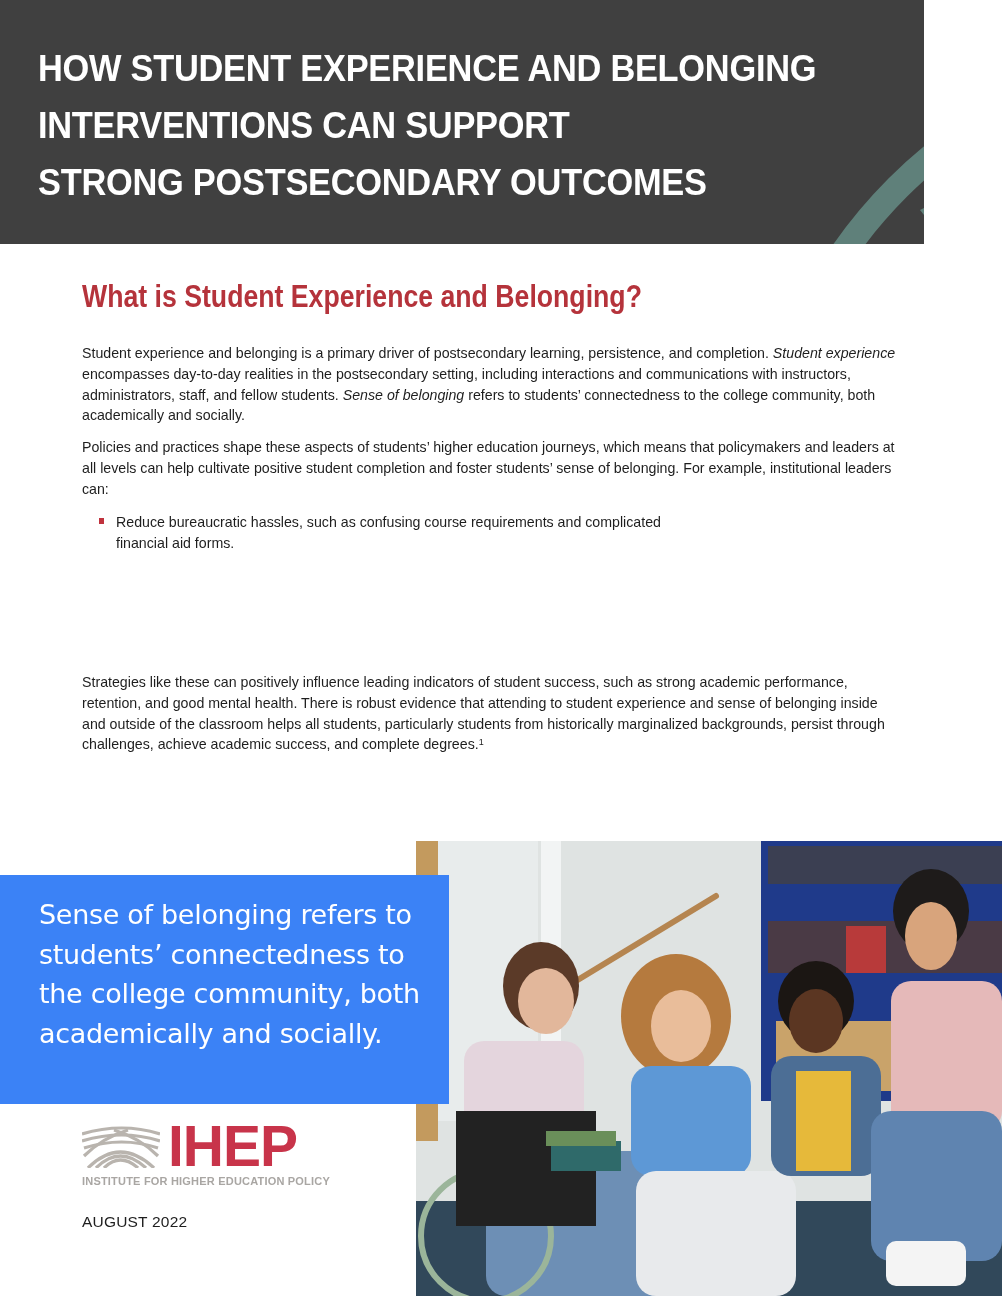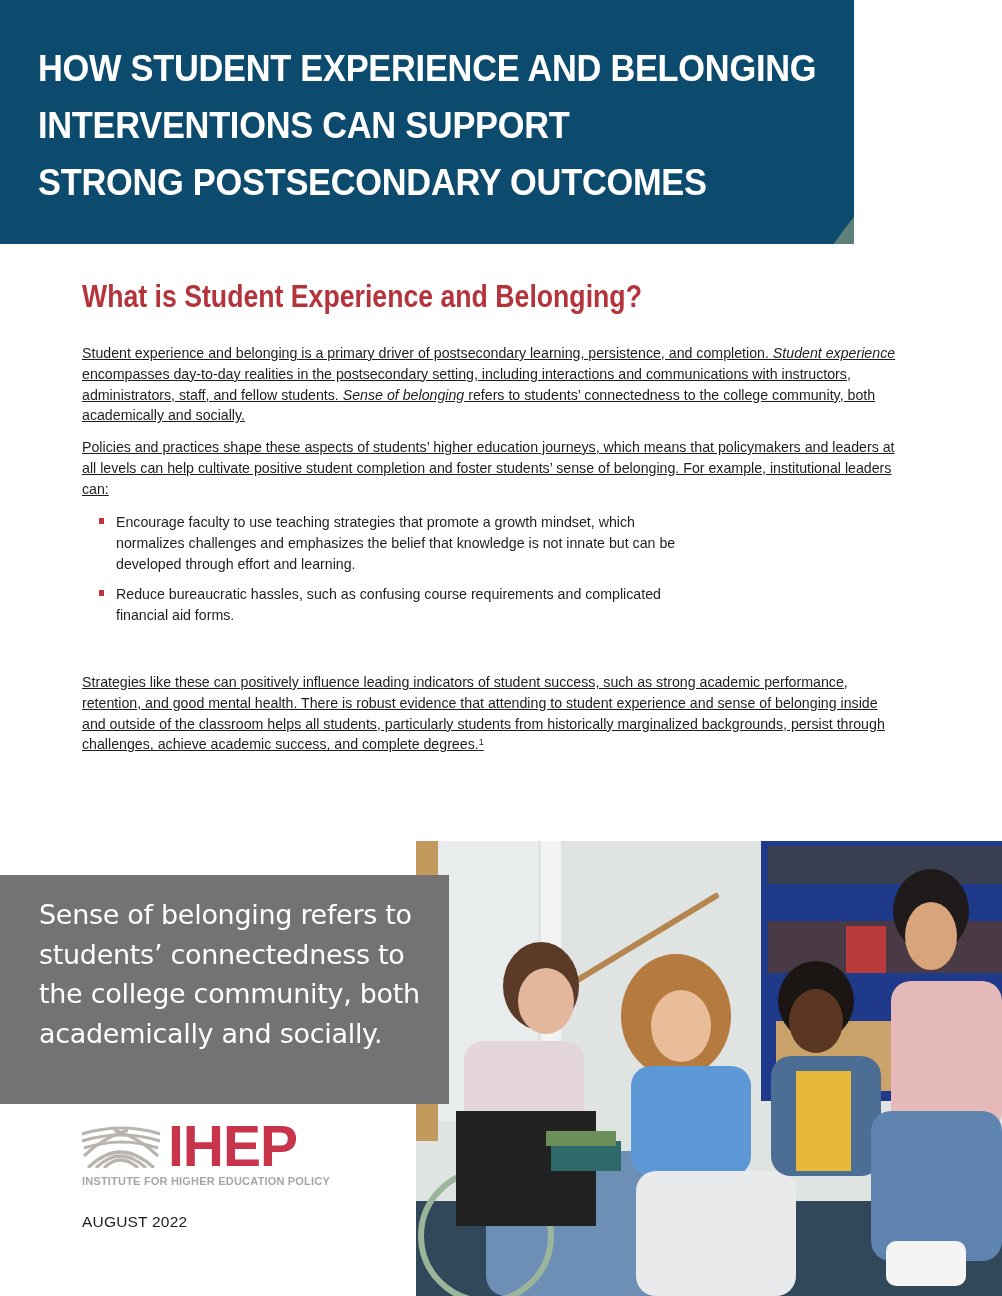--- a/index.html
+++ b/index.html
@@ -1,58 +1,58 @@
 <!DOCTYPE html>
 <html><head>
 <meta charset="utf-8">
 <style>
   html, body { margin: 0; padding: 0; }
   body {
     width: 1002px; height: 1296px; position: relative; overflow: hidden;
     background: #ffffff; font-family: "Liberation Sans", sans-serif; color: #1e1e1e;
   }
   .header {
-    position: absolute; left: 0; top: 0; width: 854px; height: 244px;
-    background: #0c4a6e; overflow: hidden;
+    position: absolute; left: 0; top: 0; width: 924px; height: 244px;
+    background: #404040; overflow: hidden;
   }
   .header svg.arcs { position: absolute; left: 0; top: 0; }
   .header-title {
     position: absolute; left: 38px; top: 40px; margin: 0;
     color: #ffffff; font-family: "Liberation Sans", sans-serif; font-weight: 700;
     font-size: 37px; line-height: 57px; letter-spacing: -0.3px;
     transform: scaleX(0.93); transform-origin: left top; white-space: nowrap;
   }
   .header-title span { display: block; }
   .section-heading {
     position: absolute; left: 82px; top: 277px; margin: 0;
     color: #b5333b; font-family: "Liberation Sans", sans-serif; font-weight: 700;
     font-size: 31px; line-height: 40px; white-space: nowrap;
     transform: scaleX(0.86); transform-origin: left top;
   }
   .body-text {
     position: absolute; left: 82px; width: 820px;
-    font-size: 14.2px; line-height: 20.8px; color: #1e1e1e; margin: 0; text-decoration: underline;
+    font-size: 14.2px; line-height: 20.8px; color: #1e1e1e; margin: 0;
   }
   .p1 { top: 343px; }
   .p2 { top: 437px; }
   .p3 { top: 672px; }
   .body-text em { font-style: italic; }
   .bullets { position: absolute; left: 98px; top: 512px; width: 580px; margin: 0; padding: 0; list-style: none; }
   .bullet { position: relative; padding-left: 18px; font-size: 14.2px; line-height: 20.8px; margin-bottom: 10px; }
   .bullet .marker {
     position: absolute; left: 1px; top: 6px; width: 5px; height: 6px; background: #c0323d;
   }
   sup { font-size: 9px; vertical-align: top; position: relative; top: -2px; }
   .photo {
     position: absolute; left: 416px; top: 841px; width: 586px; height: 455px; overflow: hidden;
     background: #dfe3e2;
   }
   .quote-box {
     position: absolute; left: 0; top: 875px; width: 449px; height: 229px;
-    background: #737373;
+    background: #3b82f6;
   }
   .quote-text {
     position: absolute; left: 39px; top: 20px; width: 400px; margin: 0;
     color: #ffffff; font-family: "DejaVu Sans", sans-serif; font-size: 27px; line-height: 39.5px;
     letter-spacing: -0.3px;
   }
   .logo { position: absolute; left: 82px; top: 1126px; width: 250px; height: 64px; }
   .logo-mark { position: absolute; left: 0; top: 0; }
   .logo-wordmark {
     position: absolute; left: 86px; top: -6px; color: #c8344a;
@@ -83,24 +83,20 @@
   </h1>
 </header>
 
 <h2 class="section-heading">What is Student Experience and Belonging?</h2>
 
 <p class="body-text p1"><span>Student experience and belonging is a primary driver of postsecondary learning, persistence, and completion. </span><em>Student experience</em><span> encompasses day-to-day realities in the postsecondary setting, including interactions and communications with instructors, administrators, staff, and fellow students. </span><em>Sense of belonging</em><span> refers to students’ connectedness to the college community, both academically and socially.</span></p>
 
 <p class="body-text p2">Policies and practices shape these aspects of students’ higher education journeys, which means that policymakers and leaders at all levels can help cultivate positive student completion and foster students’ sense of belonging. For example, institutional leaders can:</p>
 
 <ul class="bullets">
-  <li class="bullet">
-    <span class="marker"></span>
-    <span>Encourage faculty to use teaching strategies that promote a growth mindset, which normalizes challenges and emphasizes the belief that knowledge is not innate but can be developed through effort and learning.</span>
-  </li>
   <li class="bullet">
     <span class="marker"></span>
     <span>Reduce bureaucratic hassles, such as confusing course requirements and complicated financial aid forms.</span>
   </li>
 </ul>
 
 <p class="body-text p3"><span>Strategies like these can positively influence leading indicators of student success, such as strong academic performance, retention, and good mental health. There is robust evidence that attending to student experience and sense of belonging inside and outside of the classroom helps all students, particularly students from historically marginalized backgrounds, persist through challenges, achieve academic success, and complete degrees.</span><sup>1</sup></p>
 
 <div class="photo">
   <svg width="586" height="455" viewBox="0 0 586 455">

